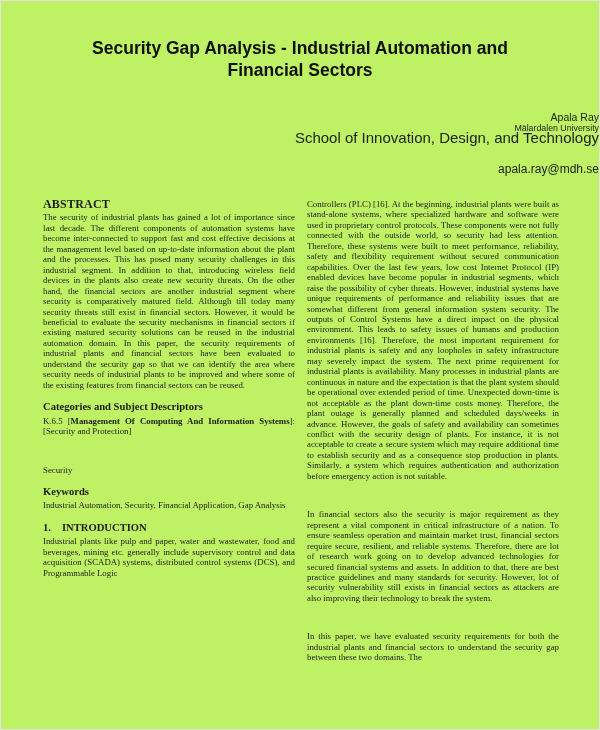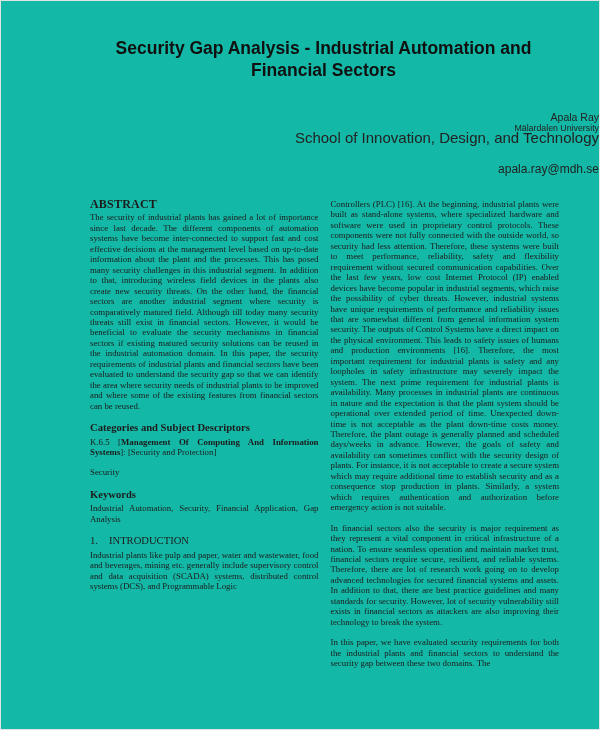--- a/index.html
+++ b/index.html
@@ -5,26 +5,25 @@
   html, body {
     margin: 0;
     padding: 0;
     background: #f7f7f7;
   }
   .page {
     position: relative;
     width: 600px;
     height: 730px;
     box-sizing: border-box;
-    background: #14b8a6;
+    background: #bef264;
     border: 1px solid #e2e2e2;
     overflow: hidden;
     color: #1c1c1c;
     font-family: "Liberation Serif", serif;
-    padding-left: 47px;
   }
   .paper-title {
     margin: 36px auto 0;
     text-align: center;
     font-family: "Liberation Sans", sans-serif;
     font-weight: bold;
     font-size: 17.5px;
     line-height: 22px;
     color: #101010;
   }
@@ -54,26 +53,26 @@
     margin: 0 0 3px 0;
     letter-spacing: 0.2px;
   }
   .h-section {
     font-size: 10.6px;
     font-weight: bold;
     margin: 12px 0 3px 0;
   }
   .h-numbered {
     font-size: 10.6px;
-    font-weight: normal;
+    font-weight: bold;
     margin: 12px 0 3px 0;
   }
   .h-numbered .sec-num { margin-right: 11px; }
   .para { margin: 0; }
-  .para + .para { margin-top: 10px; }
+  .para + .para { margin-top: 28px; }
   .cat-bold { font-weight: bold; }
 </style>
 </head>
 <body>
 
 <div class="page">
 
   <h1 class="paper-title">
     <span>Security Gap Analysis - Industrial Automation and</span><br>
     <span>Financial Sectors</span>

